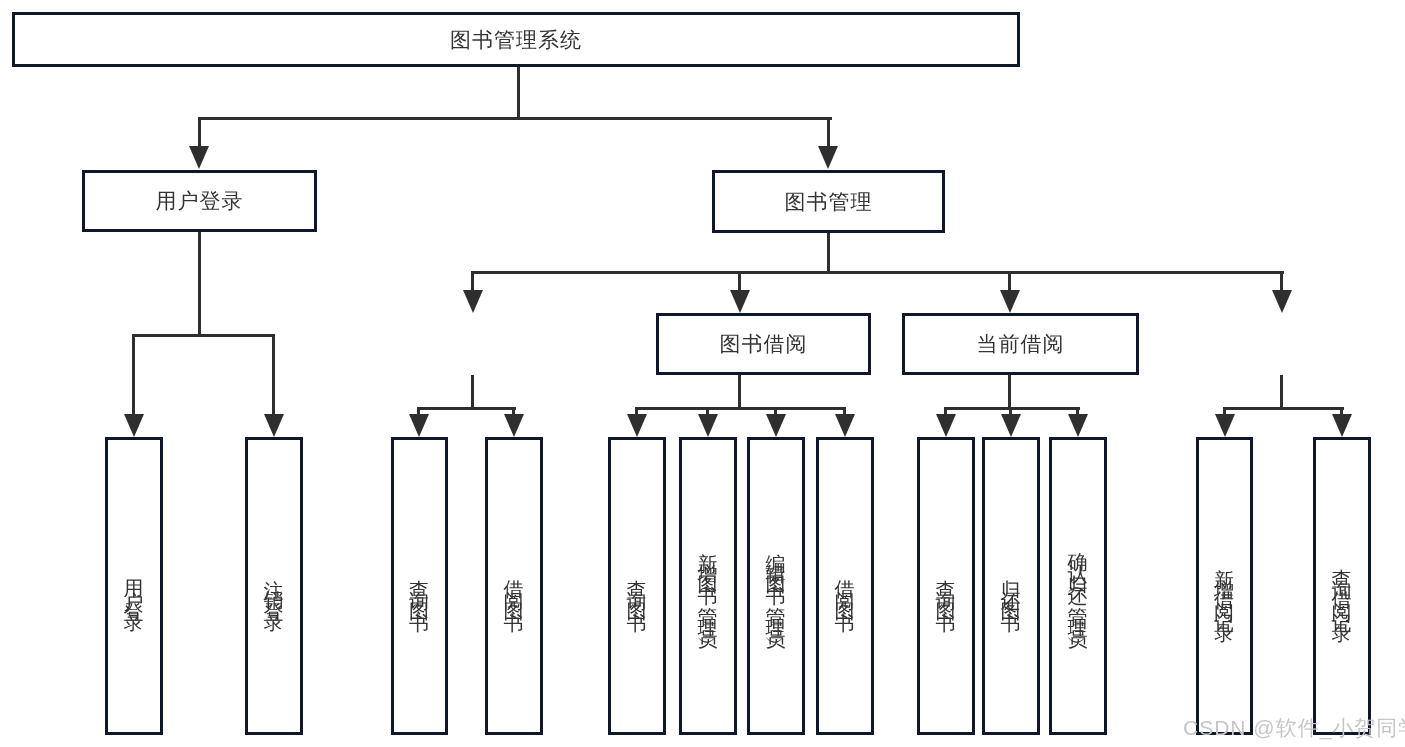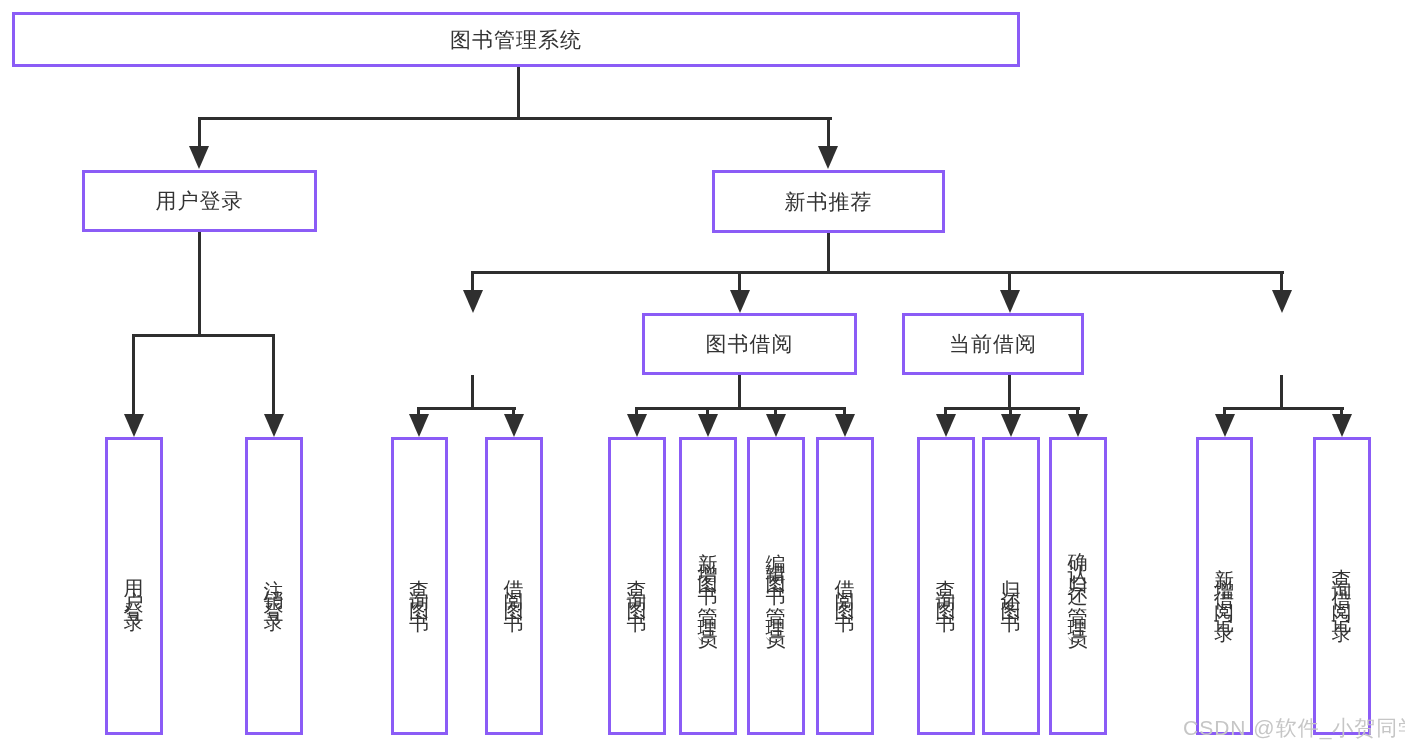--- a/index.html
+++ b/index.html
@@ -8,21 +8,21 @@
     width:1405px;height:747px;
     background:#ffffff;
     font-family:"Liberation Sans","DejaVu Sans",sans-serif;
     color:#333333;
     overflow:hidden;
   }
   
   .box{
     position:absolute;
     box-sizing:border-box;
-    border:3px solid #8b5cf6;
+    border:3px solid #0f172a;
     background:#ffffff;
     display:flex;
     align-items:center;
     justify-content:center;
     text-align:center;
   }
   .box.h{
     font-size:21px;
     letter-spacing:1px;
     white-space:nowrap;
@@ -65,21 +65,21 @@
   <div class="box h" style="left:12px;top:12px;width:1008px;height:55px">图书管理系统</div>
 
   <div class="vl" style="left:517px;top:67px;height:52px"></div>
   <div class="hl" style="left:198px;top:117px;width:634px"></div>
   <div class="vl" style="left:198px;top:117px;height:31px"></div>
   <div class="ah" style="left:189px;top:146px"></div>
   <div class="vl" style="left:827px;top:117px;height:31px"></div>
   <div class="ah" style="left:818px;top:146px"></div>
 
   <div class="box h" style="left:82px;top:170px;width:235px;height:62px">用户登录</div>
-  <div class="box h" style="left:712px;top:170px;width:233px;height:63px">新书推荐</div>
+  <div class="box h" style="left:712px;top:170px;width:233px;height:63px">图书管理</div>
 
   <div class="vl" style="left:198px;top:232px;height:104px"></div>
   <div class="hl" style="left:132px;top:334px;width:143px"></div>
   <div class="vl" style="left:132px;top:334px;height:82px"></div>
   <div class="ah" style="left:124px;top:414px"></div>
   <div class="vl" style="left:272px;top:334px;height:82px"></div>
   <div class="ah" style="left:264px;top:414px"></div>
 
   <div class="box v" style="left:105px;top:437px;width:58px;height:298px">
     <span>用户登录</span>
@@ -92,22 +92,22 @@
   <div class="hl" style="left:471px;top:271px;width:813px"></div>
   <div class="vl" style="left:471px;top:271px;height:22px"></div>
   <div class="ah" style="left:463px;top:290px"></div>
   <div class="vl" style="left:738px;top:271px;height:22px"></div>
   <div class="ah" style="left:730px;top:290px"></div>
   <div class="vl" style="left:1008px;top:271px;height:22px"></div>
   <div class="ah" style="left:1000px;top:290px"></div>
   <div class="vl" style="left:1280px;top:271px;height:22px"></div>
   <div class="ah" style="left:1272px;top:290px"></div>
 
-  <div class="box h" style="left:642px;top:313px;width:215px;height:62px">图书借阅</div>
-  <div class="box h" style="left:902px;top:313px;width:182px;height:62px">当前借阅</div>
+  <div class="box h" style="left:656px;top:313px;width:215px;height:62px">图书借阅</div>
+  <div class="box h" style="left:902px;top:313px;width:237px;height:62px">当前借阅</div>
 
   <div class="vl" style="left:471px;top:375px;height:35px"></div>
   <div class="hl" style="left:417px;top:407px;width:99px"></div>
   <div class="vl" style="left:417px;top:407px;height:10px"></div>
   <div class="ah" style="left:409px;top:414px"></div>
   <div class="vl" style="left:512px;top:407px;height:10px"></div>
   <div class="ah" style="left:504px;top:414px"></div>
 
   <div class="box v" style="left:391px;top:437px;width:57px;height:298px">
     <span>查询图书</span>

